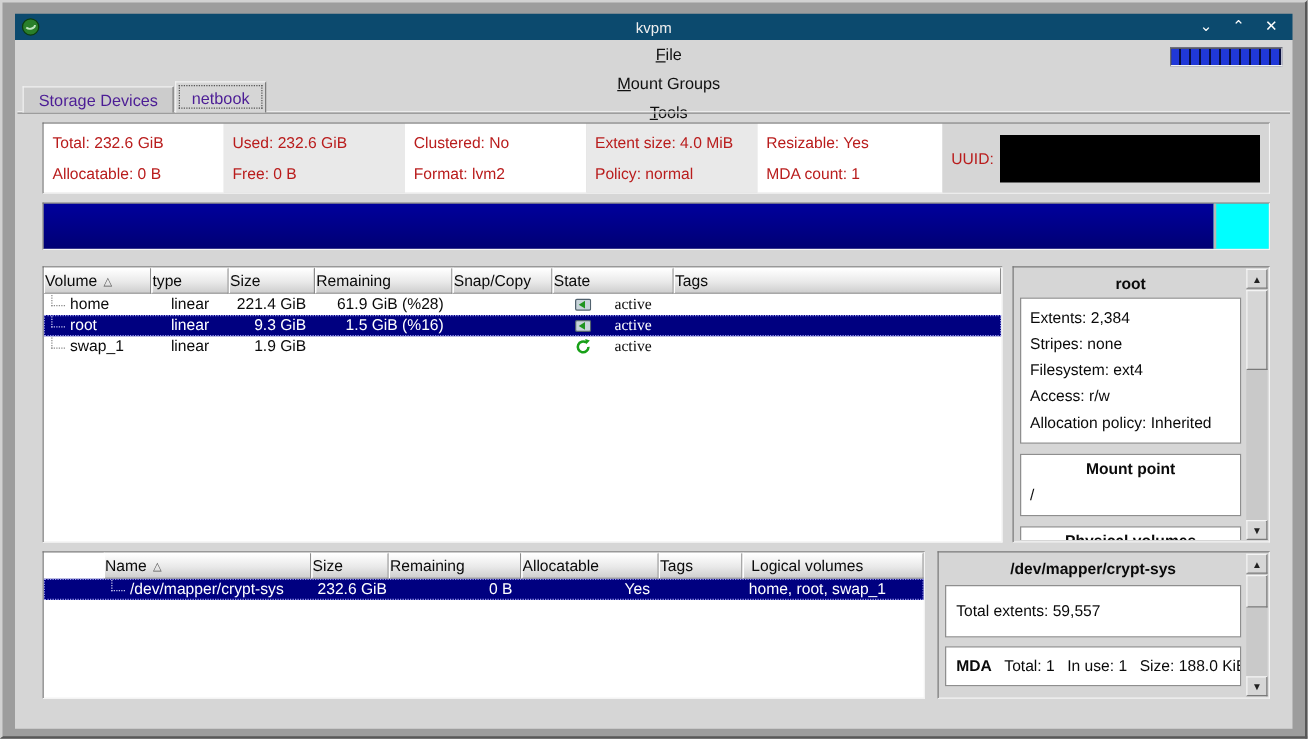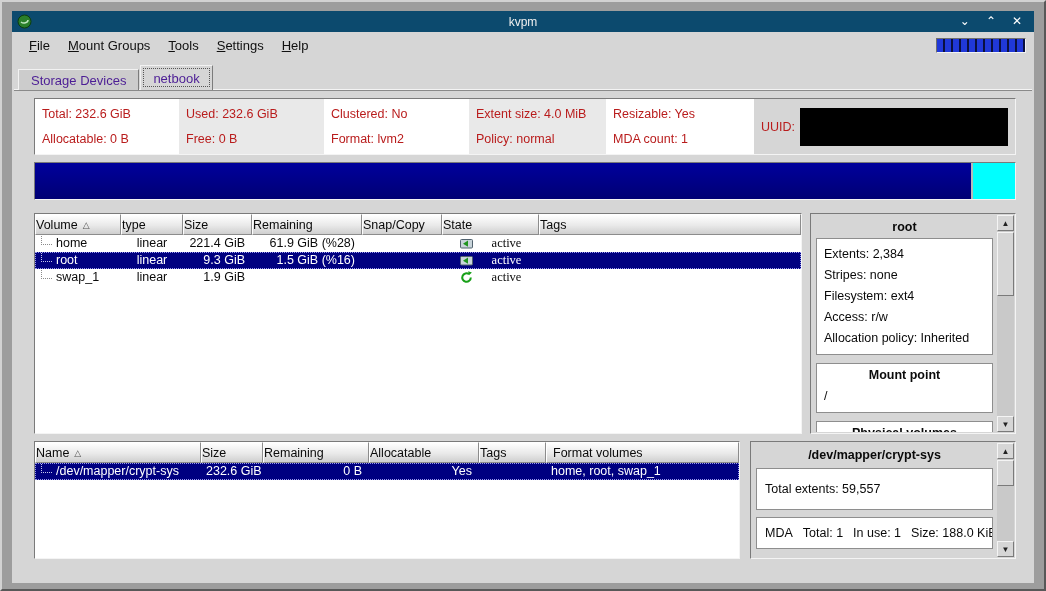--- a/index.html
+++ b/index.html
@@ -27,21 +27,21 @@
   .app-icon { margin-left:5px; z-index:2; }
   .controls { margin-left:auto; z-index:2; display:flex; gap:16px; padding-right:12px; font-size:12px; color:#fff; }
   .controls span { cursor:default; line-height:21px; }
 
   .window-body {
     position:absolute; left:10px; right:10px; top:30px; height:551px;
     background:#d6d6d6;
   }
 
   
-  .menubar { position:absolute; top:0; left:0; right:0; height:26px; display:flex; align-items:center; padding-left:8px; }
+  .menubar { position:absolute; top:0; left:0; right:0; height:26px; display:flex; align-items:center; padding-left:24px;flex-direction:column; }
   .menu-item { display:block; font-size:13px; color:#101010; padding:4px 9px; }
   .menu-item::first-letter { text-decoration: underline; }
   .progress {
     position:absolute; right:8px; top:6px; width:90px; height:15px;
     border:1px solid; border-color:#6e6e6e #f2f2f2 #f2f2f2 #6e6e6e;
     background-color:#0a1040;
     background-image: repeating-linear-gradient(90deg,#2038d8 0 6px,#0a1040 6px 8px);
   }
 
   
@@ -76,21 +76,21 @@
   .seg { height:100%; }
   .seg-used { flex:95.7; background:linear-gradient(180deg,#00009c,#000074); }
   .seg-free { flex:4.3; background:#00ffff; border-left:2px solid #b8b8b8; }
 
   
   .tablebox { position:absolute; background:#fff; overflow:hidden; }
   .main-table { left:22px; top:181px; width:768px; height:221px; }
   .pv-table   { left:22px; top:409px; width:706px; height:118px; }
   .grid { display:grid; }
   .lv-grid { grid-template-columns:86px 62px 69px 110px 80px 97px 1fr; }
-  .pv-grid { grid-template-columns:166px 62px 106px 110px 67px 1fr; }
+  .pv-grid { grid-template-columns:166px 62px 106px 110px 67px 1fr;padding-left:48px; }
   .ghead { height:21px; }
   .hcell {
     background:linear-gradient(180deg,#ffffff 0%,#e9e9e9 55%,#cfcfcf 100%);
     border:1px solid; border-color:#ffffff #8c8c8c #8c8c8c #ffffff;
     font-size:12.5px; color:#0a0a0a; display:flex; align-items:center; justify-content:flex-start;
     gap:5px; white-space:nowrap; overflow:hidden;
   }
   .hcell.left { justify-content:flex-start; padding-left:6px; }
   .sort { font-size:9px; color:#555; }
   .row { height:17px; align-items:center; color:#0a0a0a; }
@@ -112,21 +112,21 @@
   .panel-inner { position:absolute; left:1px; top:1px; bottom:1px; right:18px; padding:2px 4px; overflow:hidden; }
   .panel-title { text-align:center; font-weight:bold; font-size:12.5px; color:#0a0a0a; padding:3px 0 4px; white-space:nowrap; overflow:hidden; }
   .whitebox { background:#fff; border:1px solid #8e8e8e; font-size:12.5px; color:#0a0a0a; }
   .props-box { padding:5px 7px; line-height:21px; }
   .mount-box { margin-top:8px; padding:4px 7px 9px; }
   .mount-title { text-align:center; font-weight:bold; }
   .mount-value { margin-top:7px; }
   .pv-head-box { margin-top:8px; padding:4px 7px; text-align:center; font-weight:bold; }
   .tot-box { margin-top:2px; height:42px; display:flex; align-items:center; padding:0 8px; }
   .mda-box { margin-top:7px; height:32px; display:flex; align-items:center; gap:10px; padding:0 8px; white-space:nowrap; overflow:hidden; }
-  .bold { font-weight:normal; }
+  .bold { font-weight:bold; }
 
   
   .vscroll { position:absolute; top:1px; bottom:1px; right:1px; width:17px; background:#c9c9c9; }
   .sb-btn {
     position:absolute; left:0; right:0; height:16px; background:#d6d6d6;
     border:1px solid; border-color:#f4f4f4 #7a7a7a #7a7a7a #f4f4f4;
     font-size:8px; color:#222; display:flex; align-items:center; justify-content:center;
   }
   .sb-btn.up { top:0; } .sb-btn.down { bottom:0; }
   .sb-thumb { position:absolute; left:0; right:0; background:#d6d6d6;
@@ -320,21 +320,21 @@
         <div class="hcell">
             <span>Remaining</span>
           </div>
         <div class="hcell">
             <span>Allocatable</span>
           </div>
         <div class="hcell">
             <span>Tags</span>
           </div>
         <div class="hcell left">
-            <span>Format volumes</span>
+            <span>Logical volumes</span>
           </div>
       </div>
 
       <div class="grid pv-grid row selected">
         <div class="c name">
             <span class="tree"></span>
             <span>/dev/mapper/crypt-sys</span>
           </div>
         <div class="c right">232.6 GiB</div>
         <div class="c right">0 B</div>

